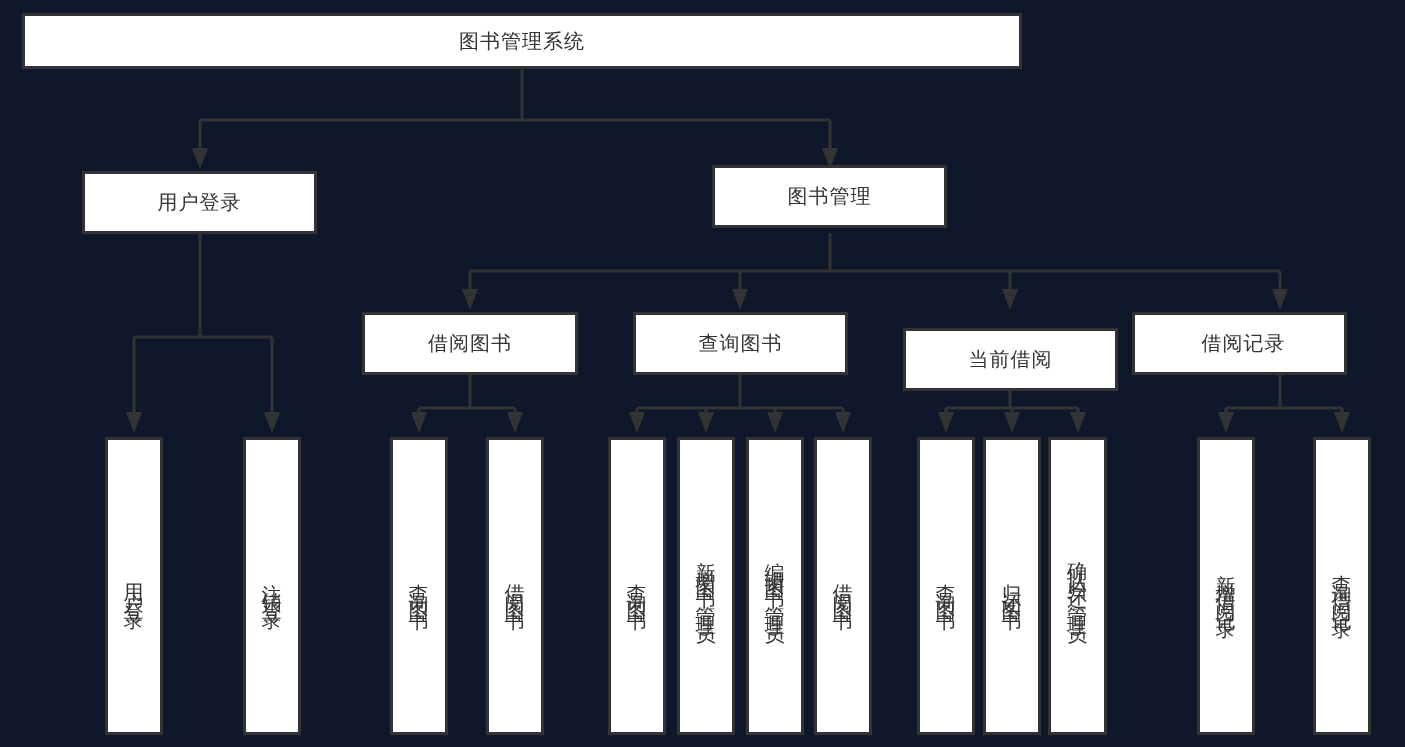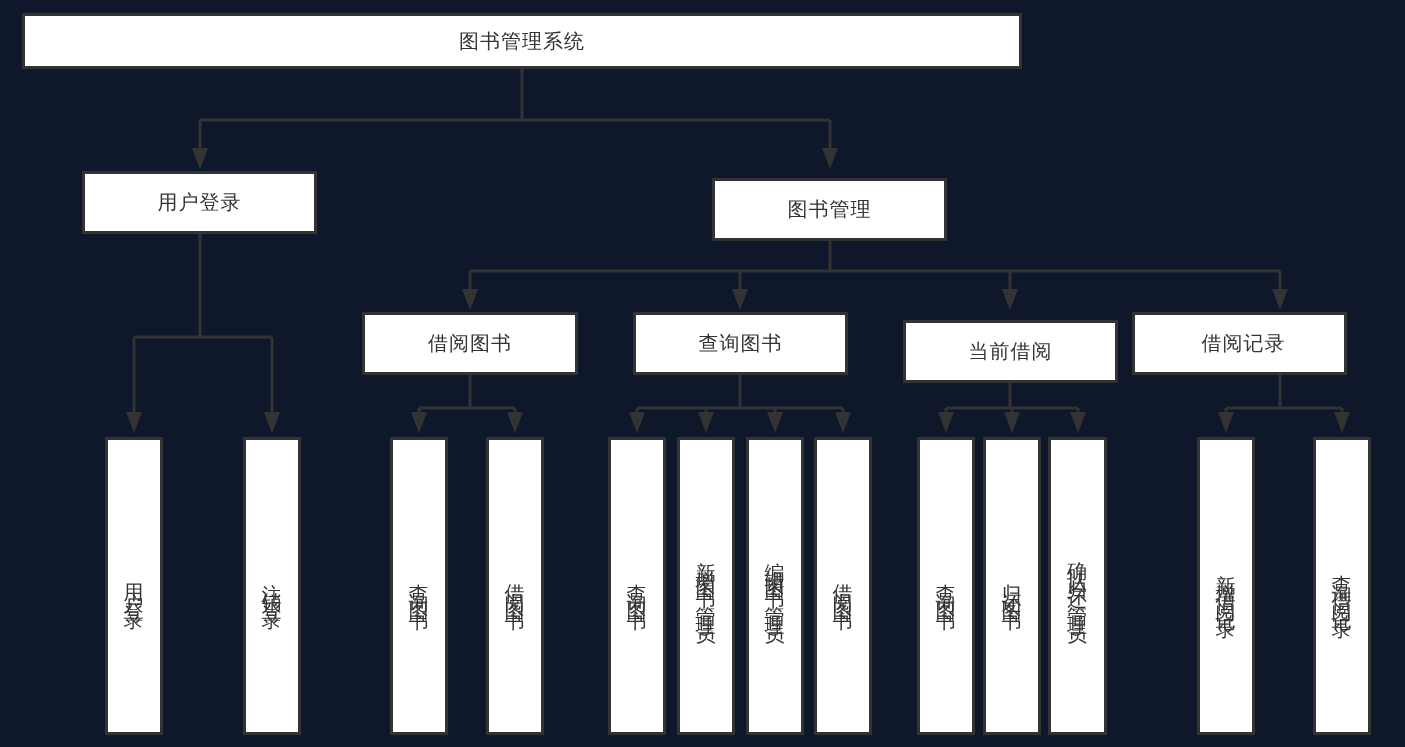--- a/index.html
+++ b/index.html
@@ -87,25 +87,25 @@
       M629 412 L645 412 L637 433 Z M698 412 L714 412 L706 433 Z
       M767 412 L783 412 L775 433 Z M835 412 L851 412 L843 433 Z
       M938 412 L954 412 L946 433 Z M1004 412 L1020 412 L1012 433 Z
       M1070 412 L1086 412 L1078 433 Z M1218 412 L1234 412 L1226 433 Z
       M1334 412 L1350 412 L1342 433 Z"></path>
   </svg>
 
   <div class="node h" style="left:22px; top:13px; width:1000px; height:56px;">图书管理系统</div>
 
   <div class="node h" style="left:82px; top:171px; width:235px; height:63px;">用户登录</div>
-  <div class="node h" style="left:712px; top:178px; width:235px; height:63px;">图书管理</div>
+  <div class="node h" style="left:712px; top:165px; width:235px; height:63px;">图书管理</div>
 
   <div class="node h" style="left:362px; top:312px; width:216px; height:63px;">借阅图书</div>
   <div class="node h" style="left:633px; top:312px; width:215px; height:63px;">查询图书</div>
-  <div class="node h" style="left:903px; top:320px; width:215px; height:63px;">当前借阅</div>
+  <div class="node h" style="left:903px; top:328px; width:215px; height:63px;">当前借阅</div>
   <div class="node h" style="left:1132px; top:312px; width:215px; height:63px;padding-left:8px;">借阅记录</div>
 
   <div class="node v" style="left:105px; top:437px; width:58px; height:298px;">
     <span class="vtext">用户登录</span>
   </div>
   <div class="node v" style="left:243px; top:437px; width:58px; height:298px;">
     <span class="vtext">注销登录</span>
   </div>
 
   <div class="node v" style="left:390px; top:437px; width:58px; height:298px;">

